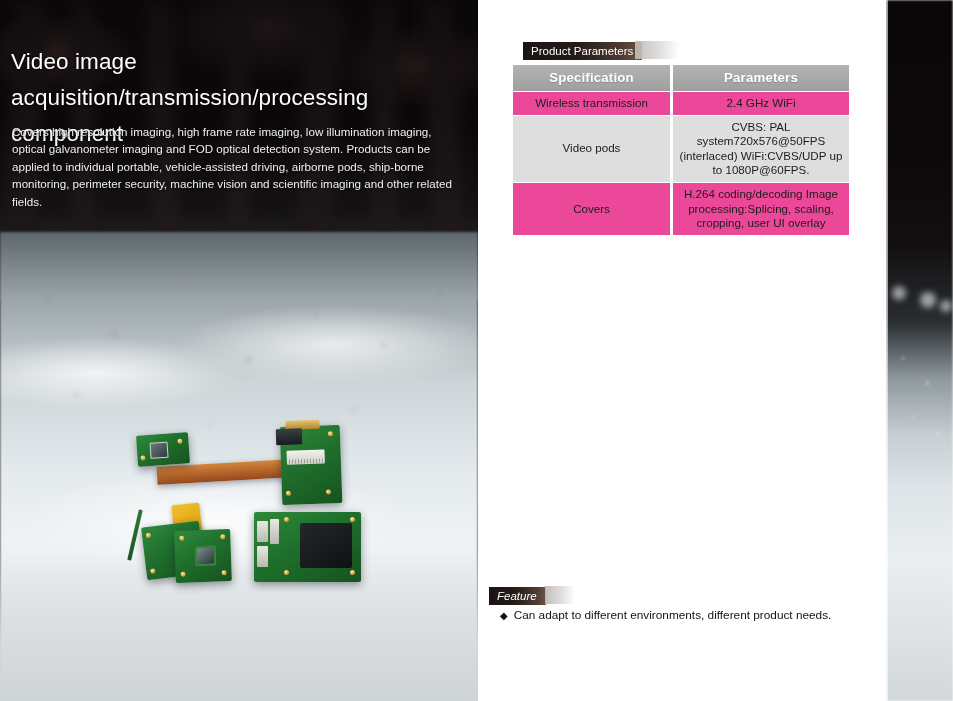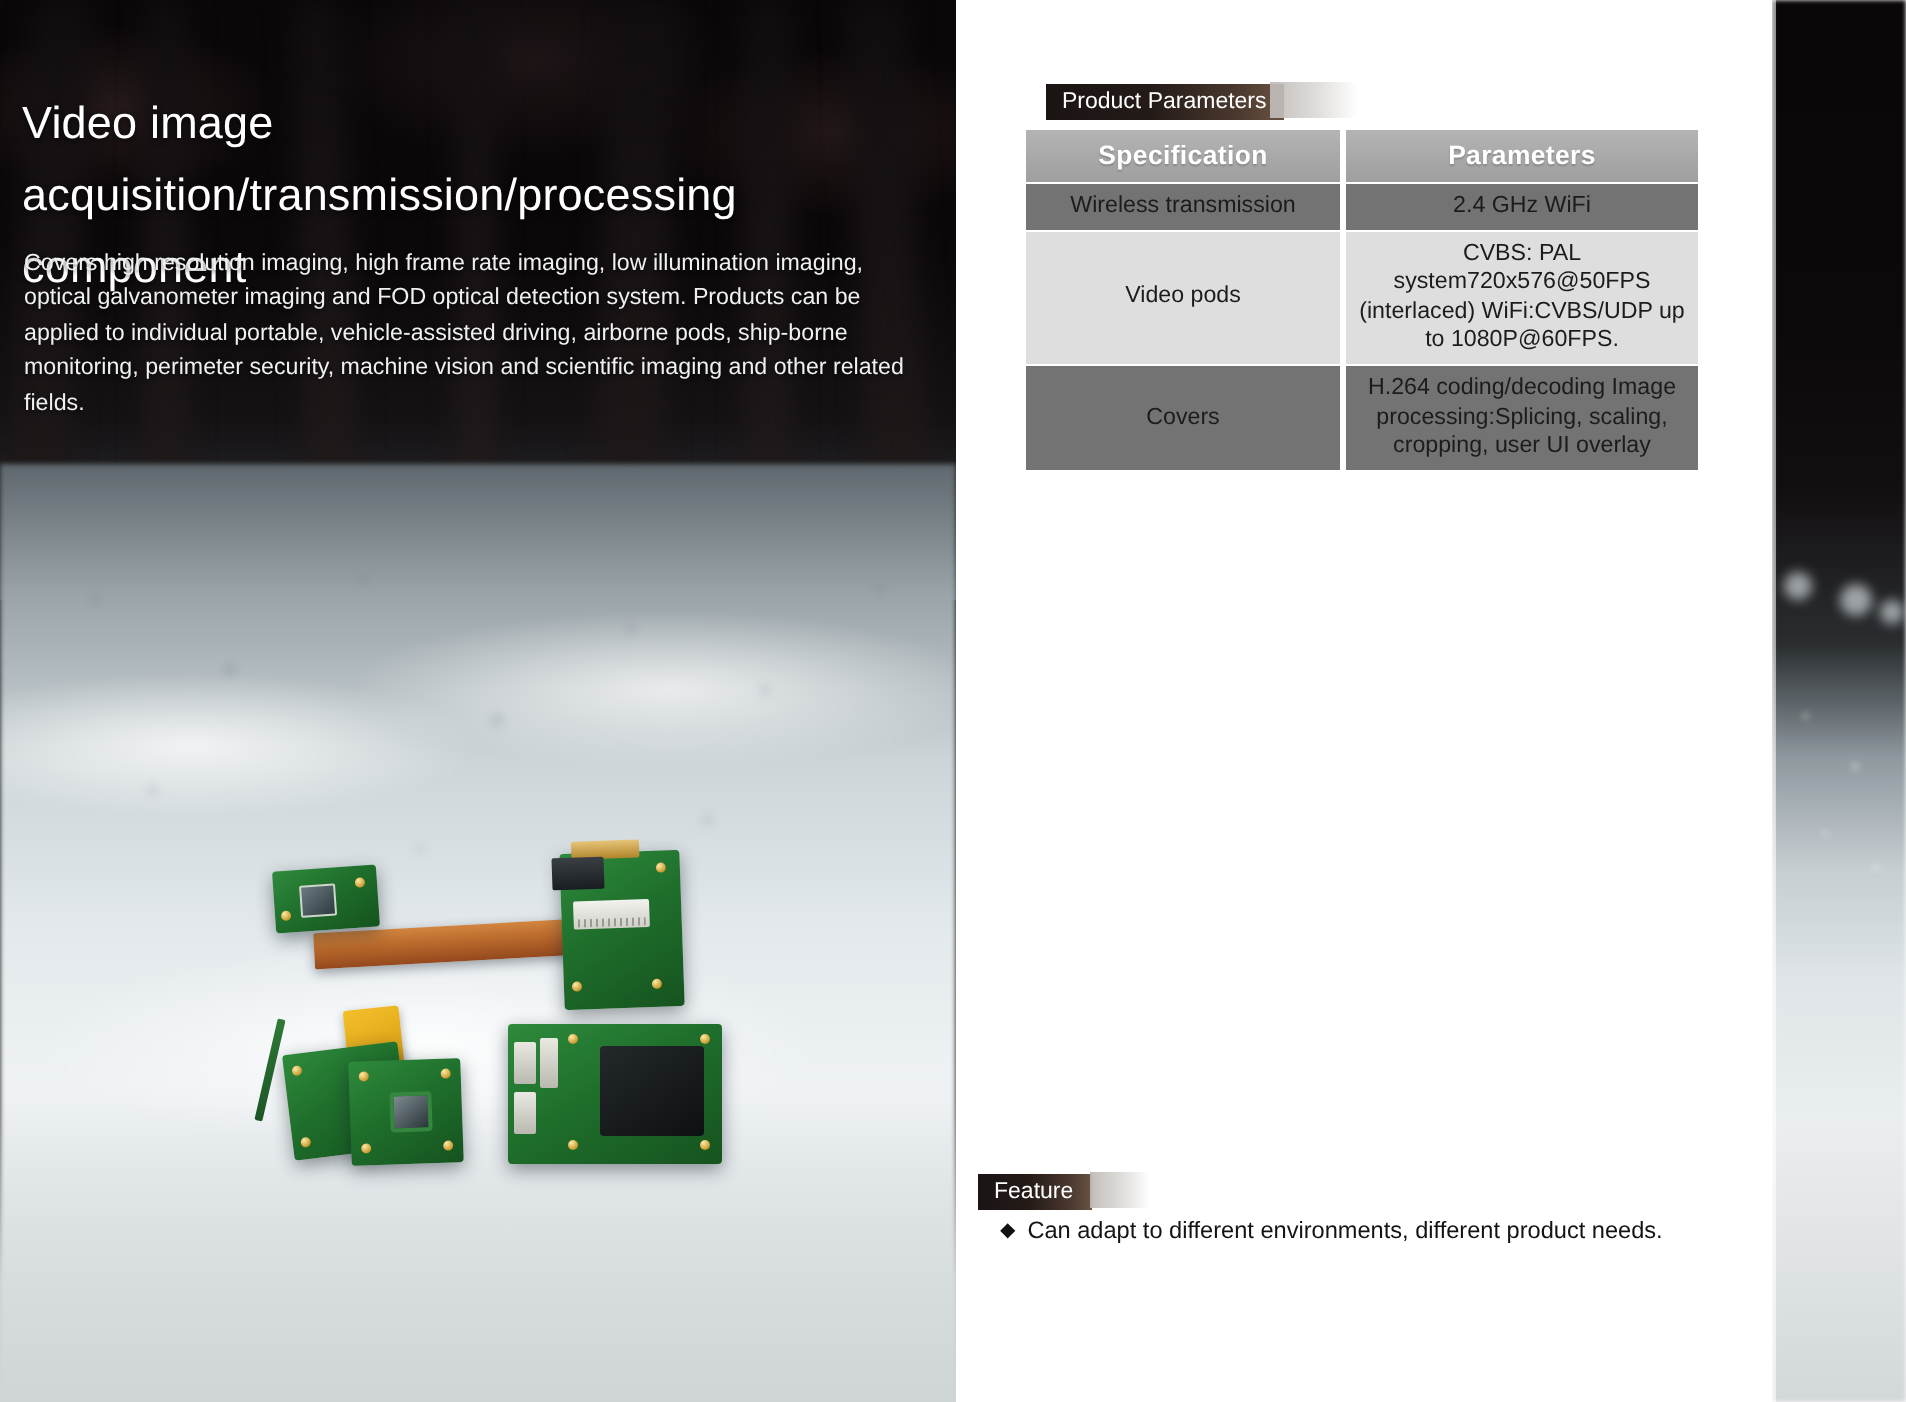--- a/index.html
+++ b/index.html
@@ -181,21 +181,21 @@
     white-space:nowrap;
   }
   .badge-tail{
     position:absolute;top:0;height:18px;
     background:linear-gradient(90deg,rgba(190,186,182,.95) 0%,rgba(214,212,209,.75) 55%,rgba(255,255,255,0) 100%);
   }
 
   .badge-row{position:absolute;}
   #prodBadgeRow{left:45px;top:41px;}
   #prodBadgeRow .badge-tail{left:112px;width:44px;}
-  #featBadgeRow{left:11px;top:586px;}
+  #featBadgeRow{left:11px;top:586px;font-style:italic;}
   #featBadgeRow .badge-tail{left:56px;width:30px;}
 
   
   .spec-table{
     position:absolute;left:35px;top:64px;width:336px;
     border-collapse:separate;border-spacing:0 1px;
     table-layout:fixed;
   }
   .spec-table col.c1{width:157px;}
   .spec-table col.cgap{width:3px;}
@@ -203,21 +203,21 @@
   .spec-table th{
     background:linear-gradient(180deg,#b4b4b4 0%,#a9a9a9 50%,#9f9f9f 100%);
     color:#ffffff;font-size:13.2px;font-weight:bold;
     padding:5px 4px 6px;text-align:center;letter-spacing:.2px;
     text-shadow:0 1px 1px rgba(0,0,0,.18);
   }
   .spec-table td{
     font-size:11.6px;line-height:14.6px;color:#1c1c1c;
     padding:4px 6px;text-align:center;vertical-align:middle;
   }
-  .spec-table tr.odd td{background:#737373;}
+  .spec-table tr.odd td{background:#ec4899;}
   .spec-table tr.even td{background:#dedede;}
   .spec-table td.gapcell, .spec-table th.gapcell{background:#ffffff !important;padding:0;}
 
   
   .feature-list{
     position:absolute;left:22px;top:608px;width:360px;
     font-size:11.8px;line-height:15px;color:#141414;
   }
   .feature-item{display:flex;align-items:flex-start;gap:6px;margin-bottom:4px;}
   .f-bullet{flex:0 0 auto;font-size:10px;line-height:15px;color:#111;}

